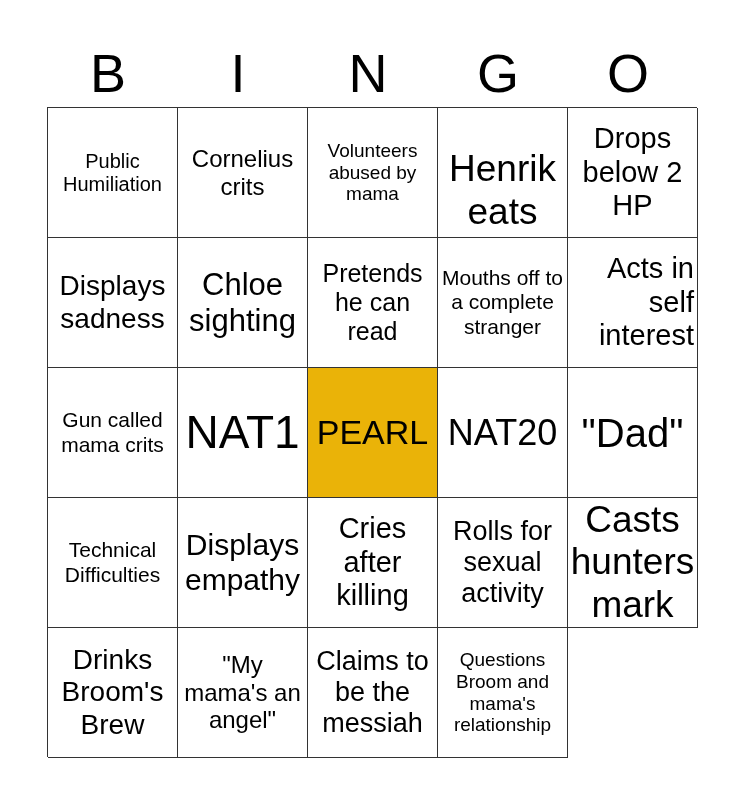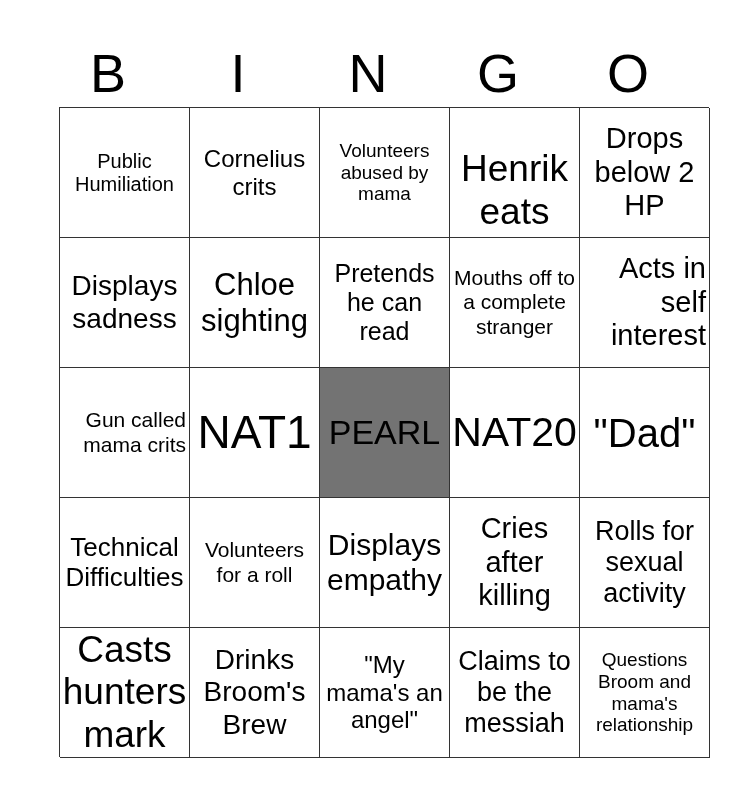--- a/index.html
+++ b/index.html
@@ -1,25 +1,25 @@
 <!DOCTYPE html>
 <html><head>
 <meta charset="utf-8">
 <style>
   html, body { margin: 0; padding: 0; background: #ffffff; }
   body { width: 736px; height: 800px; position: relative; font-family: "Liberation Sans", sans-serif; color: #000; overflow: hidden; }
   .header { position: absolute; left: 43px; top: 42px; width: 650px; height: 62px; display: flex; }
   .header span { width: 130px; text-align: center; font-size: 54px; line-height: 62px; }
-  .grid { position: absolute; left: 59px; top: 107px; width: 650px; height: 650px; display: grid;
+  .grid { position: absolute; left: 47px; top: 107px; width: 650px; height: 650px; display: grid;
           grid-template-columns: repeat(5, 130px); grid-template-rows: repeat(5, 130px);
           border-top: 1.5px solid #333; border-left: 1.5px solid #333; box-sizing: border-box; }
   .cell { border-right: 1.5px solid #333; border-bottom: 1.5px solid #333; box-sizing: border-box;
           display: flex; align-items: center; justify-content: center; text-align: center;
           padding: 2px 3px; line-height: 1.15; background: #fff; overflow: hidden; }
-  .cell.free { background: #737373; }
+  .cell.free { background: #eab308; }
 </style>
 </head>
 <body>
 
 <div class="header">
   <span>B</span>
   <span>I</span>
   <span>N</span>
   <span>G</span>
   <span>O</span>
@@ -50,39 +50,36 @@
     <div class="cell">
       <span style="font-size: 25px;">Pretends he can read</span>
     </div>
     <div class="cell">
       <span style="font-size: 21px;">Mouths off to a complete stranger</span>
     </div>
     <div class="cell">
       <span style="font-size: 29px; text-align: right;">Acts in self interest</span>
     </div>
     <div class="cell">
-      <span style="font-size: 21px; text-align: right;">Gun called mama crits</span>
+      <span style="font-size: 21px;">Gun called mama crits</span>
     </div>
     <div class="cell">
       <span style="font-size: 46px;">NAT1</span>
     </div>
     <div class="cell free">
       <span style="font-size: 34px;">PEARL</span>
     </div>
     <div class="cell">
-      <span style="font-size: 41px;">NAT20</span>
+      <span style="font-size: 36px;">NAT20</span>
     </div>
     <div class="cell">
       <span style="font-size: 40px;">"Dad"</span>
     </div>
     <div class="cell">
-      <span style="font-size: 26px;">Technical Difficulties</span>
-    </div>
-    <div class="cell">
-      <span style="font-size: 21px;">Volunteers for a roll</span>
+      <span style="font-size: 21px;">Technical Difficulties</span>
     </div>
     <div class="cell">
       <span style="font-size: 30px;">Displays empathy</span>
     </div>
     <div class="cell">
       <span style="font-size: 29px;">Cries after killing</span>
     </div>
     <div class="cell">
       <span style="font-size: 27px;">Rolls for sexual activity</span>
     </div>

